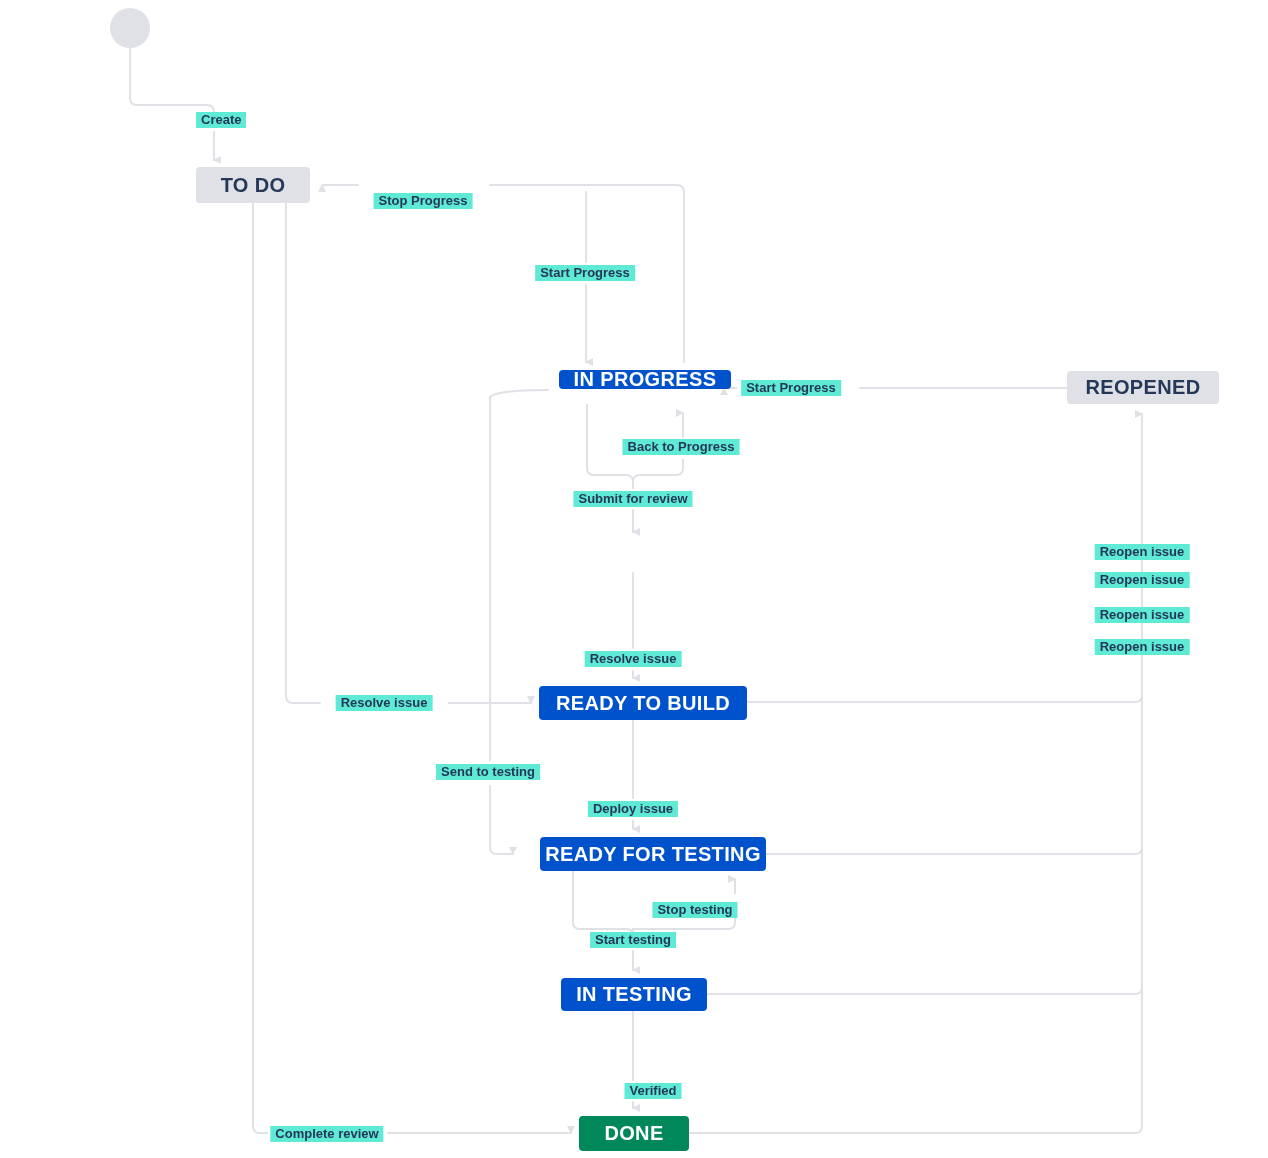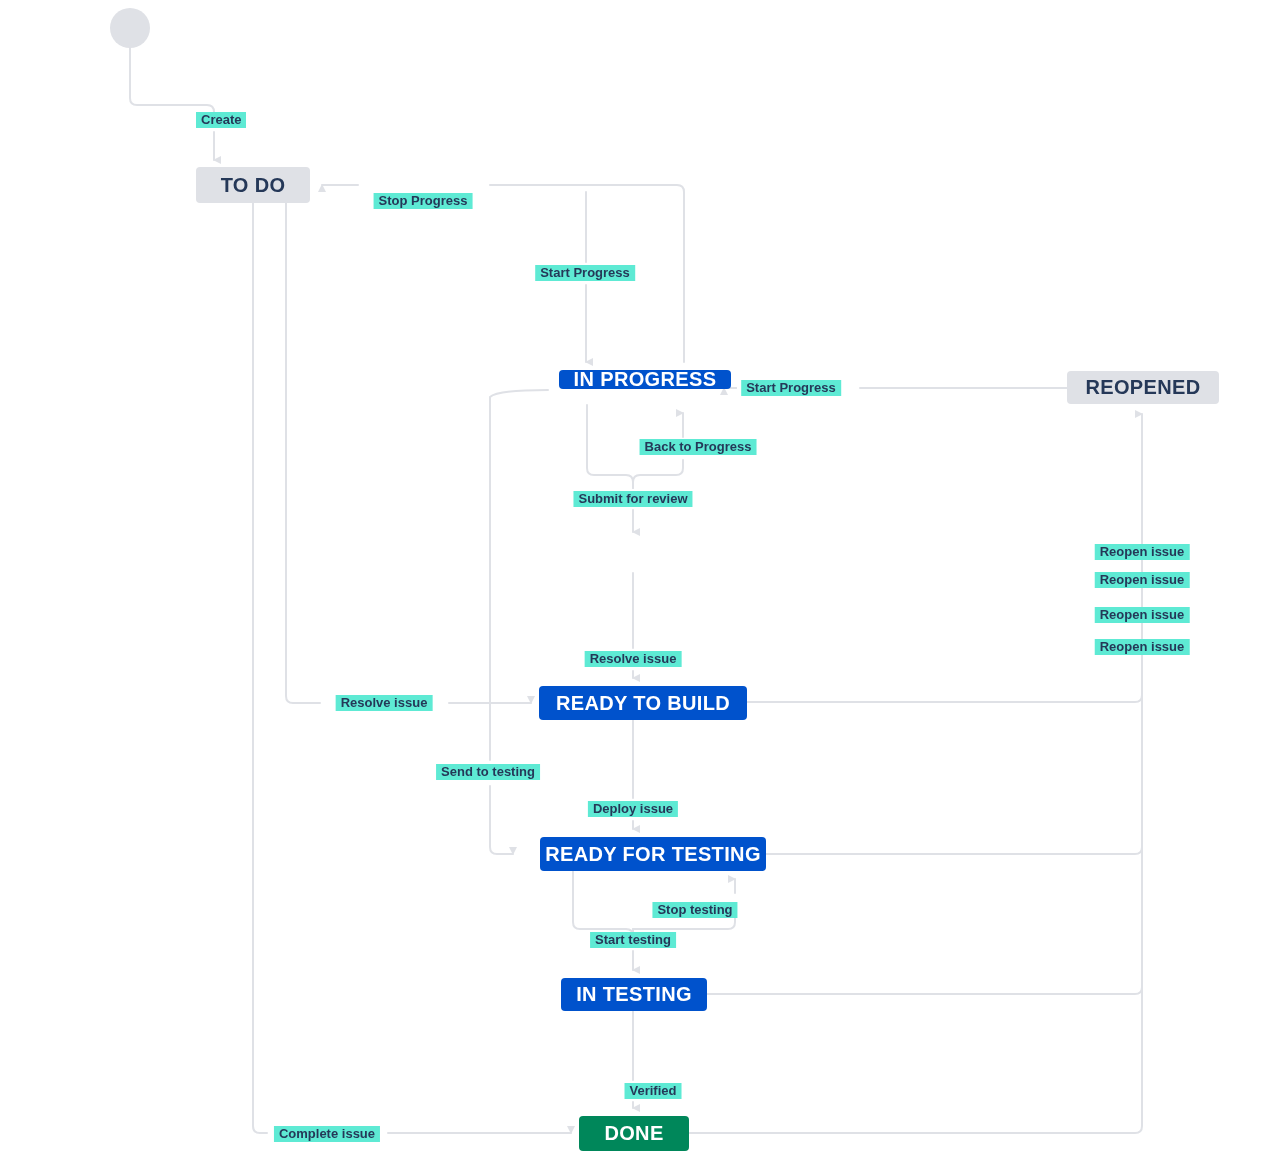--- a/index.html
+++ b/index.html
@@ -184,39 +184,39 @@
   </div>
 
   <div class="edge-label anchor-left" style="left:196px; top:120px;">Create</div>
 
   <div class="edge-label anchor-center" style="left:423px; top:185px;margin-top:16px;">Stop Progress</div>
 
   <div class="edge-label anchor-center" style="left:585px; top:273px;">Start Progress</div>
 
   <div class="edge-label anchor-center" style="left:791px; top:388px;">Start Progress</div>
 
-  <div class="edge-label anchor-center" style="left:698px; top:447px;">Back to Progress</div>
+  <div class="edge-label anchor-center" style="left:681px; top:447px;">Back to Progress</div>
 
   <div class="edge-label anchor-center" style="left:633px; top:499px;">Submit for review</div>
 
   <div class="edge-label anchor-center" style="left:633px; top:659px;">Resolve issue</div>
 
   <div class="edge-label anchor-center" style="left:384px; top:703px;">Resolve issue</div>
 
   <div class="edge-label anchor-center" style="left:488px; top:772px;">Send to testing</div>
 
   <div class="edge-label anchor-center" style="left:633px; top:809px;">Deploy issue</div>
 
   <div class="edge-label anchor-center" style="left:695px; top:910px;">Stop testing</div>
 
   <div class="edge-label anchor-center" style="left:633px; top:940px;">Start testing</div>
 
   <div class="edge-label anchor-center" style="left:653px; top:1091px;">Verified</div>
 
-  <div class="edge-label anchor-center" style="left:327px; top:1134px;">Complete issue</div>
+  <div class="edge-label anchor-center" style="left:327px; top:1134px;">Complete review</div>
 
   <div class="edge-label anchor-center" style="left:1142px; top:552px;">Reopen issue</div>
 
   <div class="edge-label anchor-center" style="left:1142px; top:580px;">Reopen issue</div>
 
   <div class="edge-label anchor-center" style="left:1142px; top:615px;">Reopen issue</div>
 
   <div class="edge-label anchor-center" style="left:1142px; top:647px;">Reopen issue</div>
 
 </div>

